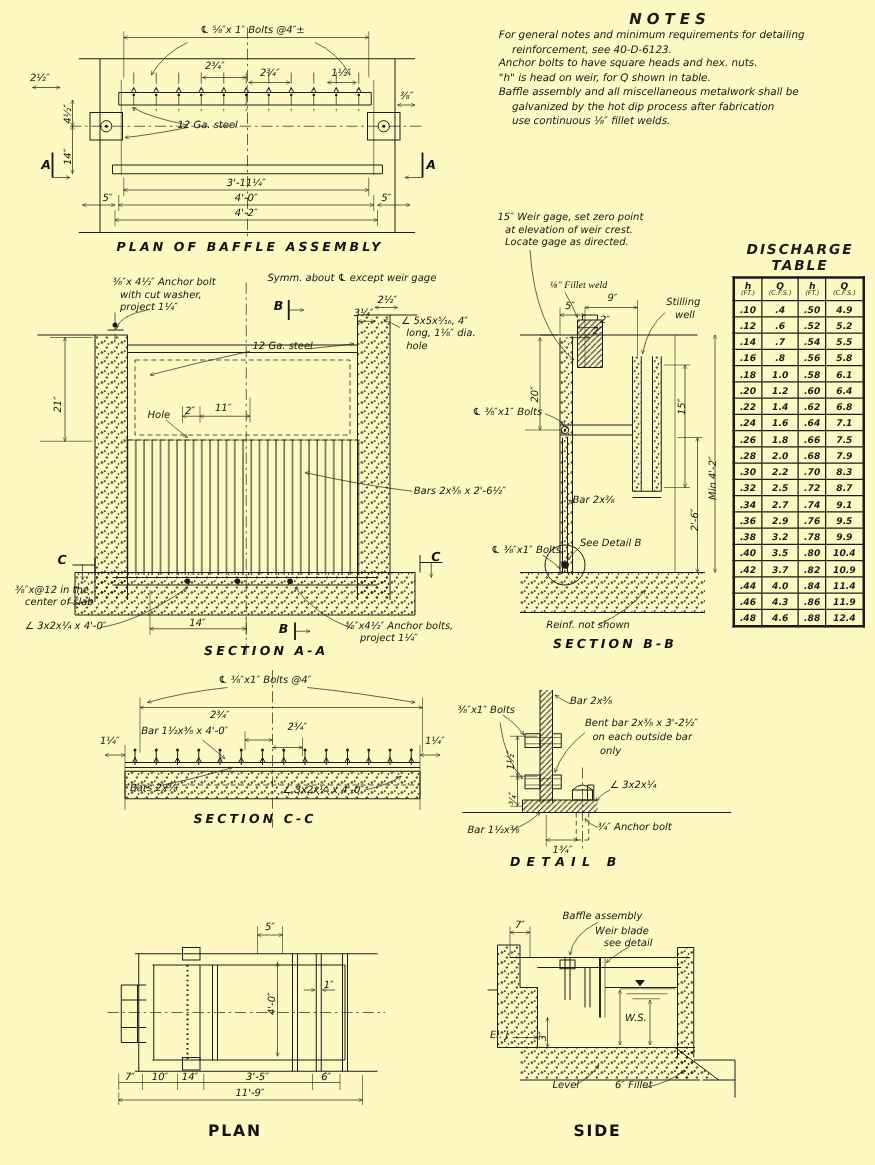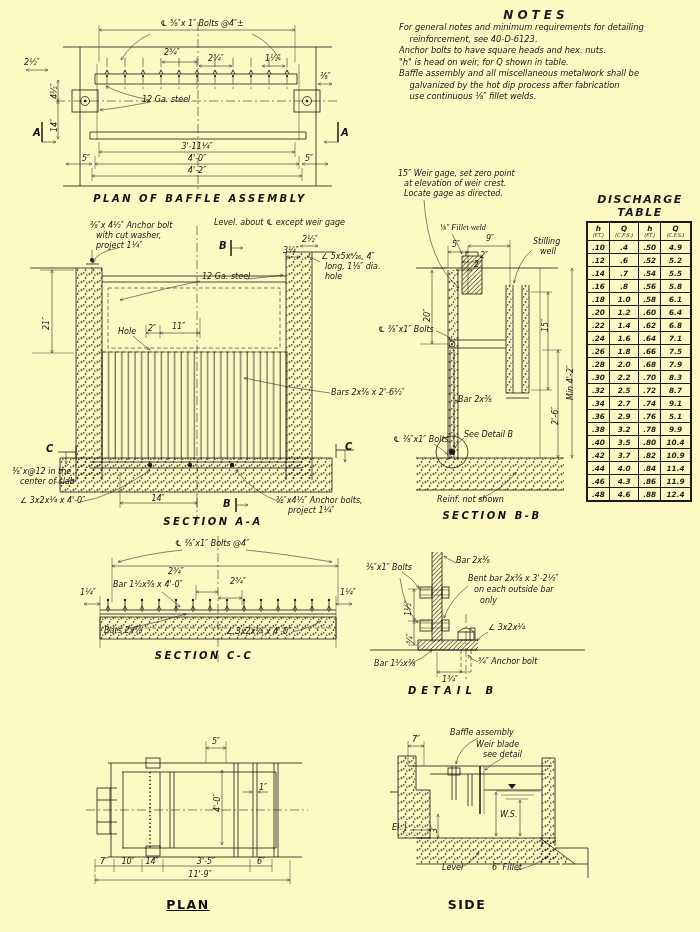--- a/index.html
+++ b/index.html
@@ -432,21 +432,21 @@
         <tr>
           <td>.34</td>
           <td>2.7</td>
           <td>.74</td>
           <td>9.1</td>
         </tr>
         <tr>
           <td>.36</td>
           <td>2.9</td>
           <td>.76</td>
-          <td>5.1</td>
+          <td>9.5</td>
         </tr>
         <tr>
           <td>.38</td>
           <td>3.2</td>
           <td>.78</td>
           <td>9.9</td>
         </tr>
         <tr>
           <td>.40</td>
           <td>3.5</td>
@@ -494,21 +494,21 @@
 <div class="lbl ctr" style="left:197px;top:166px;">4'-2″</div>
 <div class="lbl" style="left:82px;top:154px;">5″</div>
 <div class="lbl" style="left:305px;top:154px;">5″</div>
 <div class="marker" style="left:33px;top:127px;">A</div>
 <div class="marker" style="left:341px;top:127px;">A</div>
 <div class="cap" style="left:200px;top:193px;">PLAN OF BAFFLE ASSEMBLY</div>
 
 <div class="lbl" style="left:90px;top:221px;">⅜″x 4½″ Anchor bolt</div>
 <div class="lbl" style="left:96px;top:231px;">with cut washer,</div>
 <div class="lbl" style="left:96px;top:241px;">project 1¼″</div>
-<div class="lbl" style="left:214px;top:218px;">Level. about ℄ except weir gage</div>
+<div class="lbl" style="left:214px;top:218px;">Symm. about ℄ except weir gage</div>
 <div class="marker" style="left:219px;top:240px;">B</div>
 <div class="marker" style="left:223px;top:498px;">B</div>
 <div class="lbl" style="left:302px;top:235px;">2½″</div>
 <div class="lbl" style="left:283px;top:246px;">3¼″</div>
 <div class="lbl" style="left:321px;top:252px;">∠ 5x5x⁵⁄₁₆, 4″</div>
 <div class="lbl" style="left:325px;top:262px;">long, 1⅛″ dia.</div>
 <div class="lbl" style="left:325px;top:272px;">hole</div>
 <div class="lbl" style="left:202px;top:272px;">12 Ga. steel</div>
 <div class="lbl rot" style="left:42px;top:330px;">21″</div>
 <div class="lbl" style="left:118px;top:327px;">Hole</div>
@@ -571,26 +571,26 @@
 
 <div class="lbl ctr" style="left:216px;top:737px;">5″</div>
 <div class="lbl rot" style="left:213px;top:812px;">4'-0″</div>
 <div class="lbl" style="left:259px;top:783px;">1″</div>
 <div class="lbl ctr" style="left:104px;top:857px;">7″</div>
 <div class="lbl ctr" style="left:128px;top:857px;">10″</div>
 <div class="lbl ctr" style="left:152px;top:857px;">14″</div>
 <div class="lbl ctr" style="left:206px;top:857px;">3'-5″</div>
 <div class="lbl ctr" style="left:261px;top:857px;">6″</div>
 <div class="lbl ctr" style="left:200px;top:870px;">11'-9″</div>
-<div class="cap2" style="left:188px;top:897px;text-decoration:underline;">PLAN</div>
+<div class="cap2" style="left:188px;top:897px;">PLAN</div>
 
 <div class="lbl" style="left:450px;top:728px;">Baffle assembly</div>
 <div class="lbl" style="left:476px;top:740px;">Weir blade</div>
 <div class="lbl" style="left:483px;top:750px;">see detail</div>
 <div class="lbl" style="left:500px;top:810px;">W.S.</div>
 <div class="lbl" style="left:392px;top:823px;">El. J</div>
 <div class="lbl ctr" style="left:416px;top:735px;">7″</div>
 <div class="lbl rot" style="left:430px;top:833px;">3″</div>
 <div class="lbl" style="left:442px;top:863px;">Level</div>
 <div class="lbl" style="left:492px;top:863px;">6″ Fillet</div>
-<div class="cap2" style="left:467px;top:897px;">SIDE</div>
+<div class="cap2" style="left:478px;top:897px;">SIDE</div>
 
 </div>
 
 </body></html>

